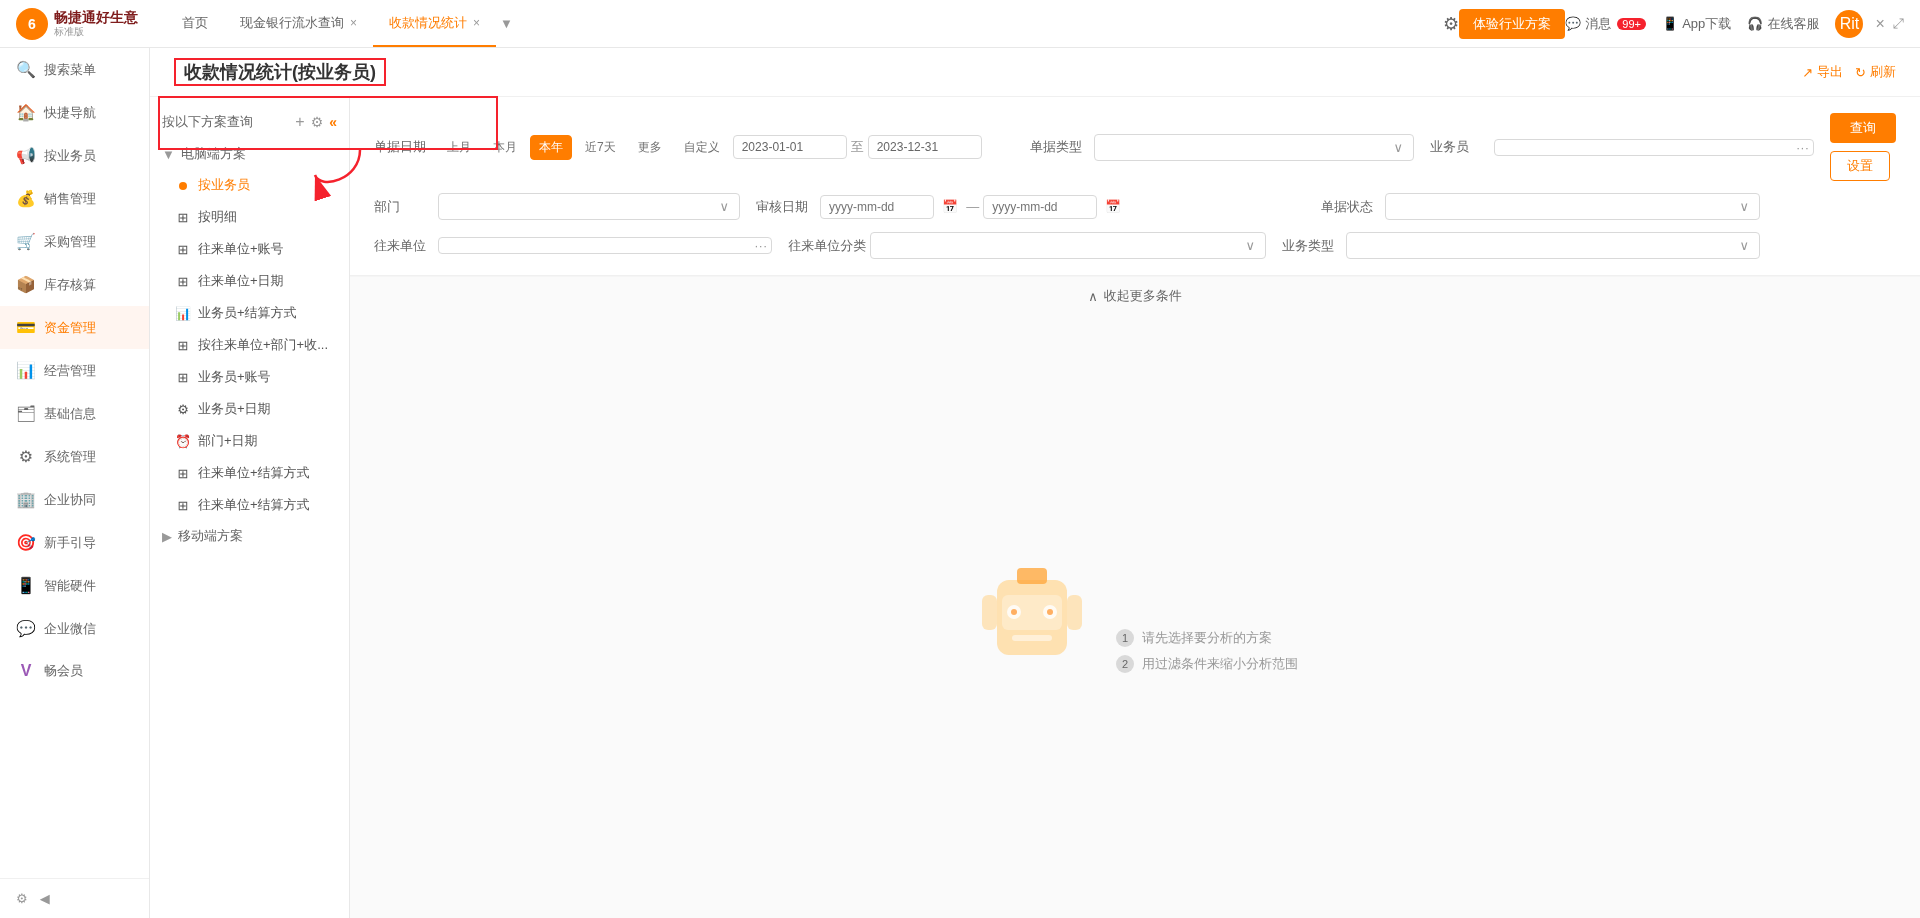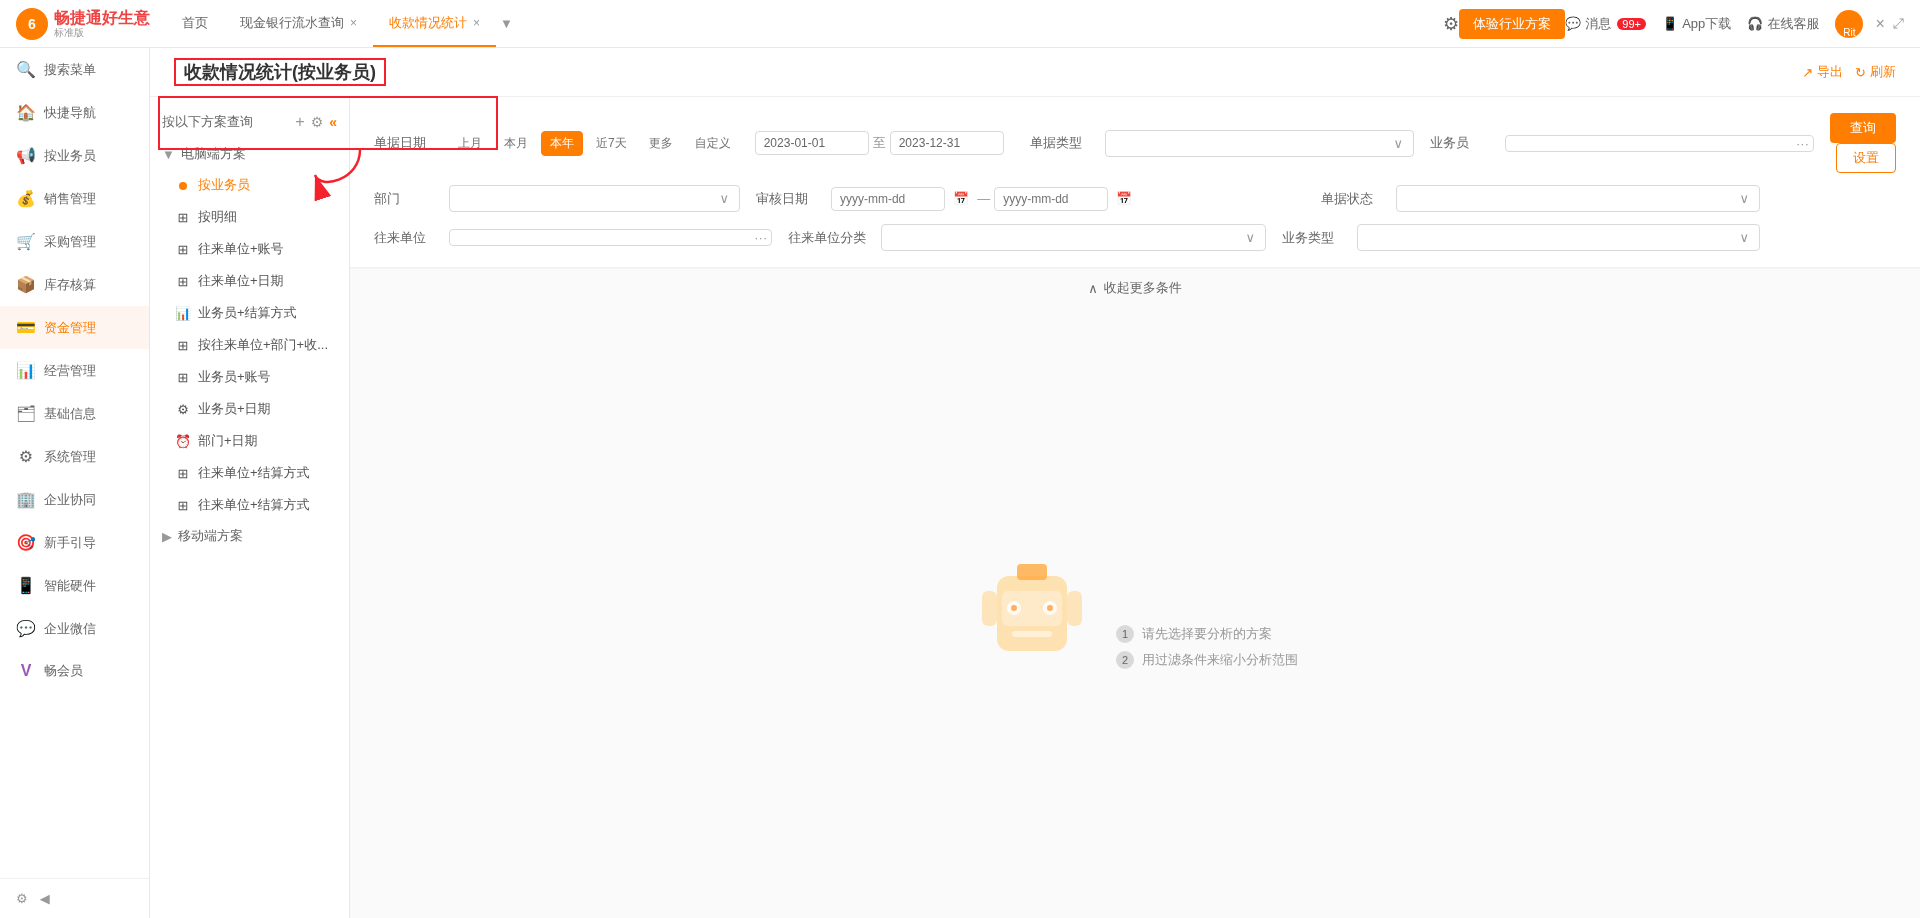--- a/index.html
+++ b/index.html
@@ -243,21 +243,21 @@
     .search-row {
       display: flex;
       align-items: center;
       gap: 16px;
       margin-bottom: 12px;
     }
     .search-row:last-child { margin-bottom: 0; }
     .search-field {
       display: flex;
       align-items: center;
-      gap: 15px;
+      gap: 4px;
       flex: 1;
     }
     .search-field-label {
       font-size: 13px;
       color: #666;
       white-space: nowrap;
       min-width: 60px;
     }
     .date-range {
       display: flex;
@@ -305,21 +305,22 @@
       min-width: 160px;
     }
     .select-field .chevron { margin-left: auto; color: #999; }
     .ellipsis-btn {
       cursor: pointer;
       color: #999;
       padding: 0 4px;
     }
     .search-buttons {
       display: flex;
-      align-items: flex-end;
+      gap: 8px;
+      align-items: flex-start;
       flex-direction: column;
     }
     .btn-query {
       background: #ff7d00;
       color: white;
       border: none;
       border-radius: 4px;
       padding: 6px 20px;
       cursor: pointer;
       font-size: 13px;
@@ -383,40 +384,40 @@
       font-size: 11px;
       color: #666;
       flex-shrink: 0;
     }
 
     .user-avatar {
       width: 28px; height: 28px;
       background: #ff7d00;
       border-radius: 50%;
       display: flex;
-      align-items: flex-end;
+      align-items: center;
       justify-content: center;
       color: white;
-      font-size: 10px;
+      font-size: 16px;
     }
 
     
     ::-webkit-scrollbar { width: 6px; }
     ::-webkit-scrollbar-thumb { background: #d9d9d9; border-radius: 3px; }
   </style>
 </head>
 <body>
 
 <div class="top-header">
   <div class="logo-area">
     <div class="top-logo-icon">
       <span>6</span>
     </div>
     <div style="display:flex;flex-direction:column;line-height:1.2;">
-      <span style="font-size:16px;color:#ef4444;font-weight:600;">畅捷通好生意</span>
+      <span style="font-size:14px;color:#7f1d1d;font-weight:600;">畅捷通好生意</span>
       <span style="font-size:10px;color:#999;">标准版</span>
     </div>
   </div>
 
   <div class="nav-tabs-top">
     <div class="nav-tab">
       <span>首页</span>
     </div>
     <div class="nav-tab">
       <span>现金银行流水查询</span>

